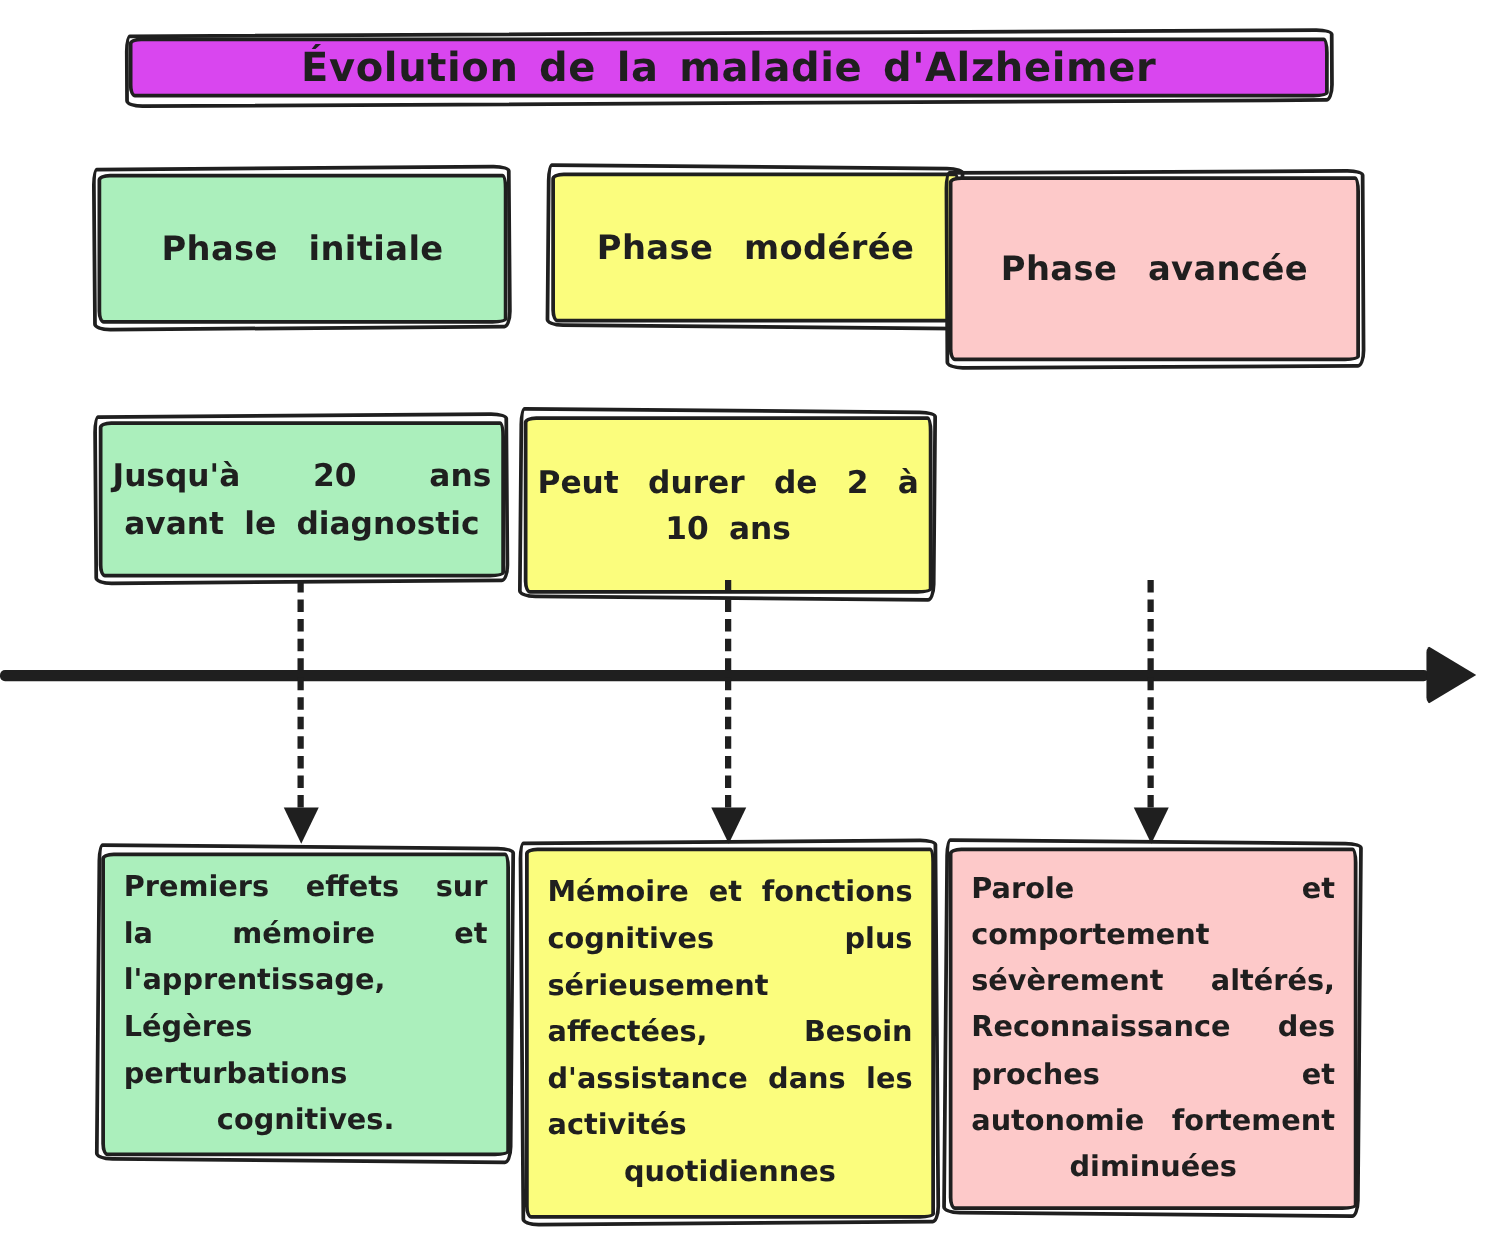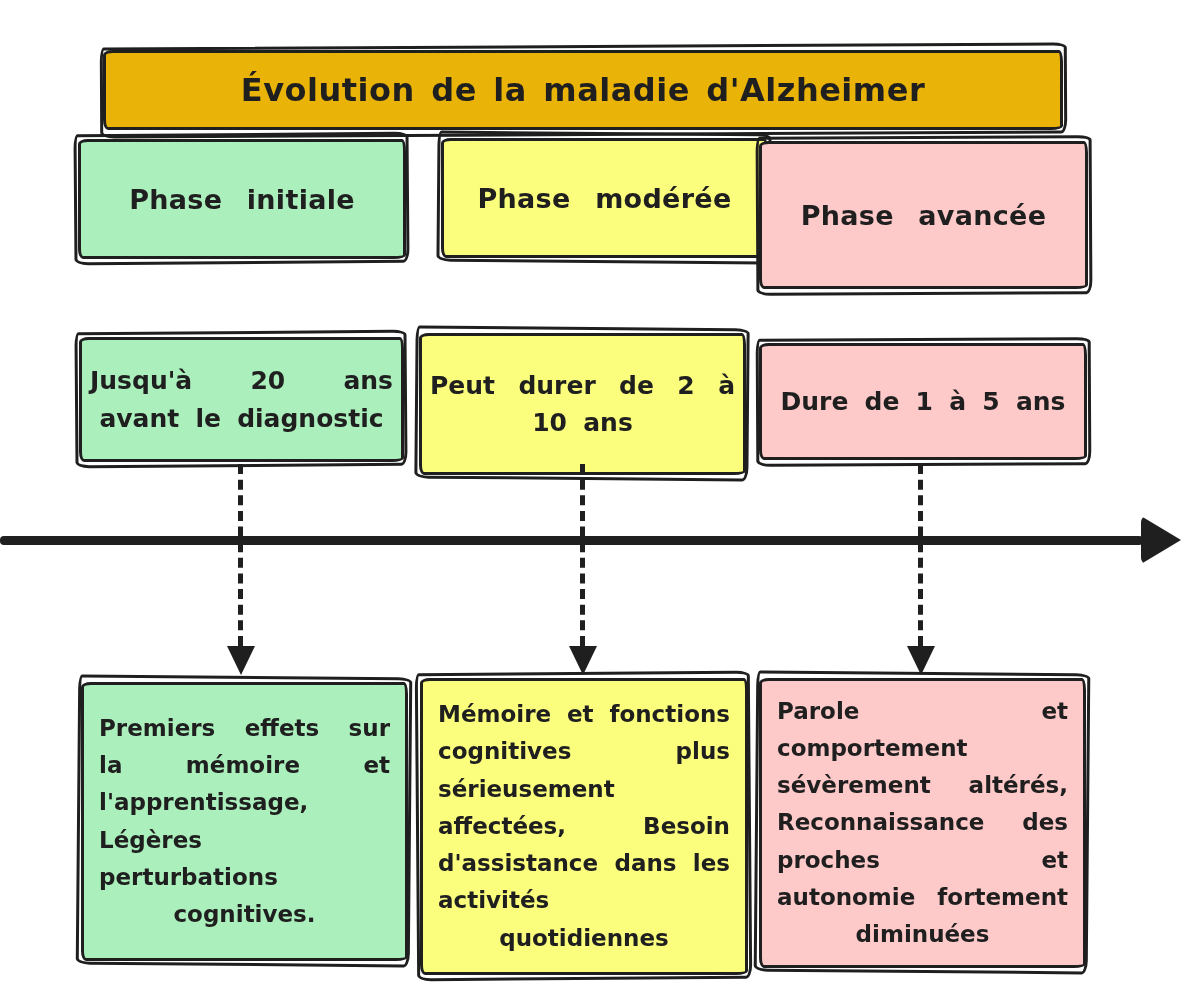--- a/index.html
+++ b/index.html
@@ -39,21 +39,21 @@
     pointer-events:none;
   }
   .tilt-b::before{transform:rotate(0.5deg);}
   .tilt-c::before{transform:rotate(-0.3deg); inset:-8px -7px -9px -6px;}
 
   .green{background:var(--green);}
   .yellow{background:var(--yellow);}
   .pink{background:var(--pink);}
 
   
-  .title-box{left:103px; top:30px; width:960px; height:80px; background:#eab308;margin-top:20px;}
+  .title-box{left:103px; top:30px; width:960px; height:48px; background:#d946ef;}
   .title-text{font-size:32px; font-weight:600; letter-spacing:0.5px; word-spacing:0.15em;}
 
   
   .phase{font-size:27px; font-weight:600; word-spacing:0.55em; letter-spacing:0.3px;}
   .phase.c0{left:78px;  top:139px; width:328px; height:120px;text-align:center;}
   .phase.c1{left:441px; top:138px; width:327px; height:120px;}
   .phase.c2{left:759px; top:141px; width:329px; height:148px;}
 
   
   .duration{font-size:25px; font-weight:600; word-spacing:0.3em; line-height:1.5;
@@ -85,21 +85,21 @@
     position:absolute; top:646px; width:0; height:0;
     border-left:14px solid transparent;
     border-right:14px solid transparent;
     border-top:29px solid var(--ink);
   }
   .down-head.c0{left:227px;} .down-head.c1{left:569px;} .down-head.c2{left:907px;}
 
   
   .desc{font-size:23px; font-weight:600; line-height:1.62; word-spacing:0.25em;
         padding:0 15px; text-align:justify; text-align-last:center;}
-  .desc.c0{left:81px;  top:682px; width:327px; height:279px;align-items:center;}
+  .desc.c0{left:81px;  top:682px; width:327px; height:243px;align-items:center;}
   .desc.c1{left:420px; top:678px; width:328px; height:297px;}
   .desc.c2{left:759px; top:678px; width:327px; height:290px;align-items:center;}
 </style>
 </head>
 <body>
 
 <div class="canvas">
 
   <div class="sketch title-box tilt-c">
     <div class="title-text">Évolution de la maladie d'Alzheimer</div>
@@ -128,22 +128,19 @@
   </div>
   <div class="dash c1"></div>
   <div class="down-head c1"></div>
   <div class="sketch desc yellow c1">
     <div>Mémoire et fonctions cognitives plus sérieusement affectées, Besoin d'assistance dans les activités quotidiennes</div>
   </div>
 
   <div class="sketch phase pink c2 tilt-c">
     <div>Phase avancée</div>
   </div>
-  <div class="sketch duration pink c2 tilt-c">
-    <div>Dure de 1 à 5 ans</div>
-  </div>
   <div class="dash c2"></div>
   <div class="down-head c2"></div>
   <div class="sketch desc pink c2 tilt-b">
     <div>Parole et comportement sévèrement altérés, Reconnaissance des proches et autonomie fortement diminuées</div>
   </div>
 
 </div>
 
 </body></html>

